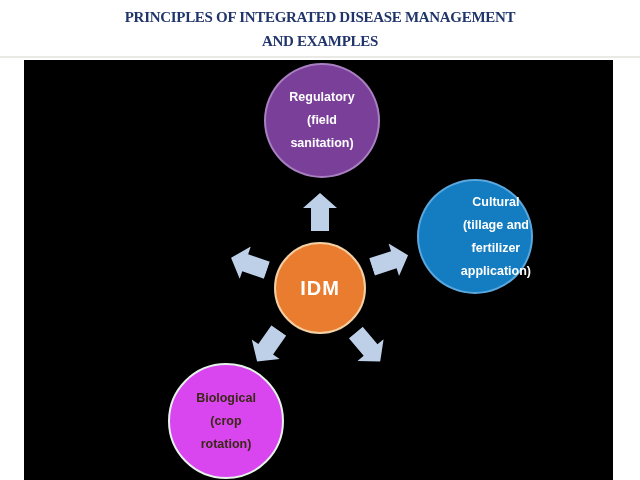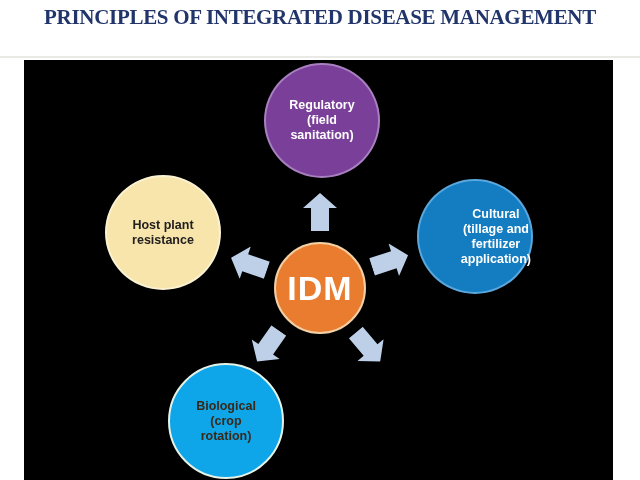--- a/index.html
+++ b/index.html
@@ -3,84 +3,81 @@
 <meta charset="utf-8">
 <style>
   html,body { margin:0; padding:0; }
   body {
     width:640px; height:480px; position:relative; overflow:hidden;
     background:#ffffff; font-family:"Liberation Sans", sans-serif;
   }
   .title {
     position:absolute; top:5px; left:0; width:640px; text-align:center;
     font-family:"Liberation Serif", serif; font-weight:bold;
-    font-size:21px; line-height:24px; letter-spacing:-0.3px;
+    font-size:15px; line-height:24px; letter-spacing:-0.3px;
   }
   .title-rule {
     position:absolute; top:56px; left:0; width:640px; height:2px;
     background:#e9e9e6;
   }
   .panel {
     position:absolute; left:24px; top:60px; width:589px; height:420px;
   }
   .node {
     position:absolute; border-radius:50%;
     display:flex; align-items:center; justify-content:center;
     box-sizing:border-box; border:2px solid transparent;
   }
   .node-label {
-    text-align:center; font-weight:bold; font-size:12.5px; line-height:15px;
+    text-align:center; font-weight:bold; font-size:12.5px; line-height:23px;
     white-space:pre-line; letter-spacing:0;
   }
   .node-satellite { width:116px; height:115px; }
   .node-regulatory  { left:240px; top:3px;   }
   .node-cultural    { left:393px; top:119px;justify-content:flex-end; }
   .node-host-plant  { left:81px;  top:115px; }
   .node-biological  { left:144px; top:303px; height:116px; }
   .node-chemical    { left:348px; top:301px; height:116px; }
   .node-idm { left:250px; top:182px; width:92px; height:92px; }
-  .node-idm .node-label { font-size:34px; line-height:32px; letter-spacing:1px; }
+  .node-idm .node-label { font-size:20px; line-height:32px; letter-spacing:1px; }
   .arrow { position:absolute; width:34px; height:38px; }
   .arrow svg { display:block; width:34px; height:38px; }
   .arrow-up         { left:279px; top:133px; transform:rotate(0deg); }
   .arrow-right      { left:349px; top:182px; transform:rotate(72deg); }
   .arrow-left       { left:208px; top:185px; transform:rotate(-71deg); }
   .arrow-down-left  { left:227px; top:267px; transform:rotate(215deg); }
   .arrow-down-right { left:327px; top:268px; transform:rotate(140deg); }
 </style>
 </head>
 <body>
 
 <div class="title" style="color: rgb(33, 53, 107);">
   <div>PRINCIPLES OF INTEGRATED DISEASE MANAGEMENT</div>
+  <div>AND EXAMPLES</div>
 </div>
 
 <div class="title-rule"></div>
 
 <div class="panel" style="background-color: rgb(0, 0, 0);">
 
   <div class="node node-satellite node-regulatory" style="background-color: rgb(122, 63, 153); border-color: rgb(168, 127, 192); color: rgb(255, 255, 255);">
     <span class="node-label">Regulatory
 (field
 sanitation)</span>
   </div>
 
   <div class="node node-satellite node-cultural" style="background-color: rgb(20, 124, 192); border-color: rgb(90, 167, 221); color: rgb(255, 255, 255);">
     <span class="node-label">Cultural
 (tillage and
 fertilizer
 application)</span>
   </div>
 
-  <div class="node node-satellite node-host-plant" style="background-color: rgb(247, 229, 171); border-color: rgb(251, 242, 210); color: rgb(35, 32, 32);">
-    <span class="node-label">Host plant
-resistance</span>
-  </div>
 
-  <div class="node node-satellite node-biological" style="background-color: #0ea5e9; border-color: rgb(228, 242, 232); color: rgb(58, 40, 23);">
+  <div class="node node-satellite node-biological" style="background-color: #d946ef; border-color: rgb(228, 242, 232); color: rgb(58, 40, 23);">
     <span class="node-label">Biological
 (crop
 rotation)</span>
   </div>
 
 
   <div class="node node-idm" style="background-color: rgb(233, 124, 46); border-color: rgb(243, 207, 164); color: rgb(255, 255, 255);">
     <span class="node-label">IDM</span>
   </div>
 

